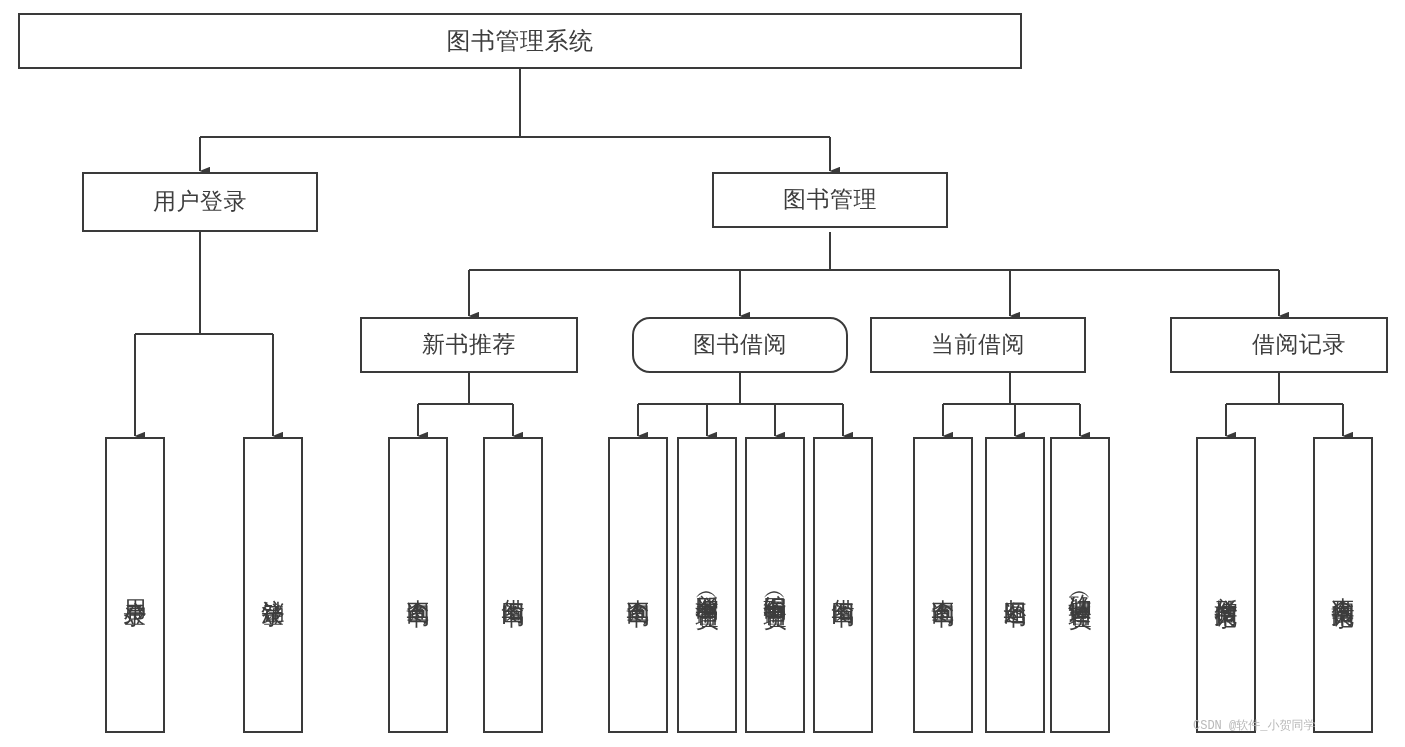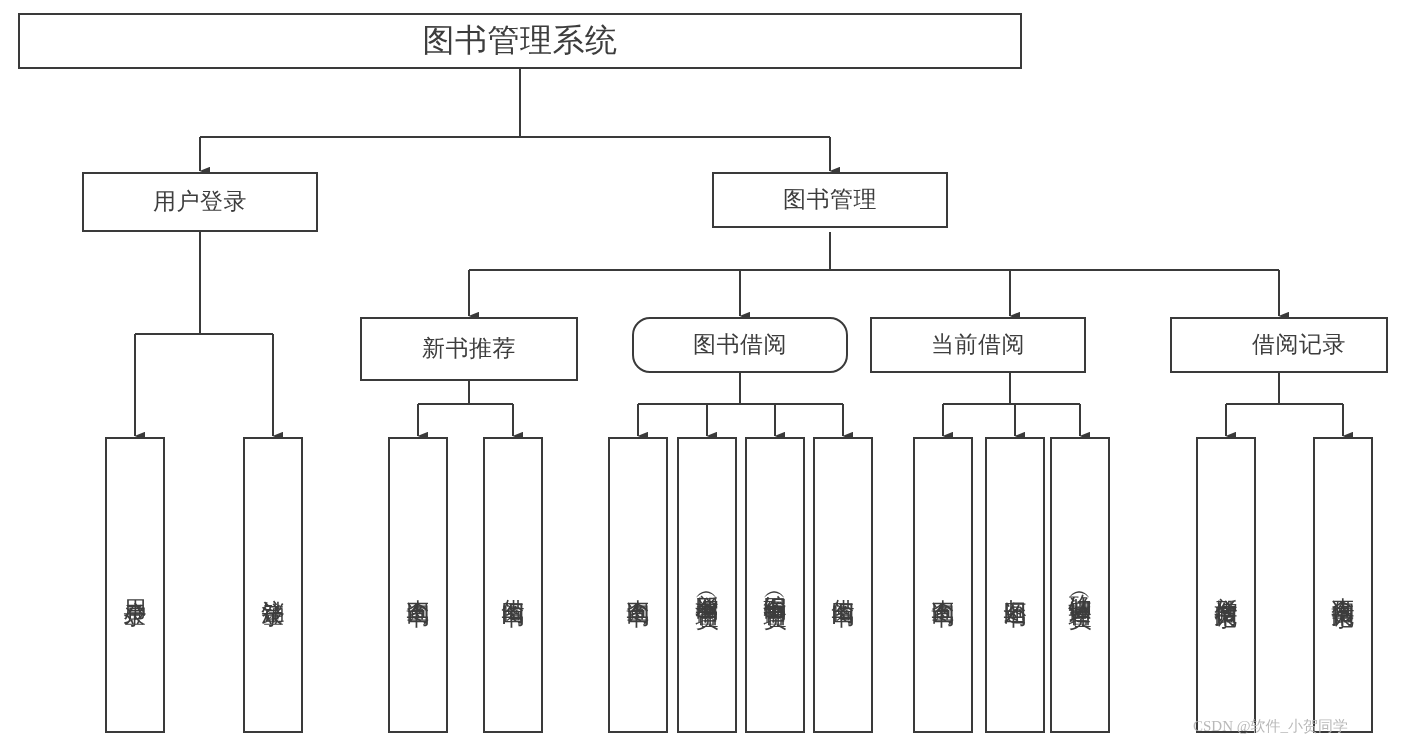--- a/index.html
+++ b/index.html
@@ -49,27 +49,27 @@
     writing-mode: horizontal-tb;
   }
   .node-box.vertical .node-label {
     font-size: 23px;
     writing-mode: vertical-rl;
     text-orientation: upright;
     letter-spacing: 2px;
     line-height: 1;
   }
   .node-box.root .node-label {
-    font-size: 32px;
+    font-size: 24px;
   }
   .watermark {
     position: absolute;
     color: #b9b9b9;
-    font-size: 15px;
-    font-family: Liberation Serif, serif;
+    font-size: 12px;
+    font-family: Liberation Mono, monospace;
     white-space: nowrap;
     user-select: none;
     pointer-events: none;
   }
 </style>
 </head>
 <body>
 
 <div id="diagram-root">
   <svg id="tree-svg" xmlns="http://www.w3.org/2000/svg">
@@ -117,21 +117,21 @@
   <div id="nodes-layer">
       <div class="node-box horizontal root" style="left: 18px; top: 13px; width: 1004px; height: 56px;">
         <span class="node-label">图书管理系统</span>
       </div>
       <div class="node-box horizontal" style="left: 82px; top: 172px; width: 236px; height: 60px;">
         <span class="node-label">用户登录</span>
       </div>
       <div class="node-box horizontal" style="left: 712px; top: 172px; width: 236px; height: 56px;">
         <span class="node-label">图书管理</span>
       </div>
-      <div class="node-box horizontal" style="left: 360px; top: 317px; width: 218px; height: 64px;">
+      <div class="node-box horizontal" style="left: 360px; top: 317px; width: 218px; height: 56px;">
         <span class="node-label">新书推荐</span>
       </div>
       <div class="node-box horizontal" style="left: 632px; top: 317px; width: 216px; height: 56px; border-radius: 18px;">
         <span class="node-label">图书借阅</span>
       </div>
       <div class="node-box horizontal" style="left: 870px; top: 317px; width: 216px; height: 56px;">
         <span class="node-label">当前借阅</span>
       </div>
       <div class="node-box horizontal" style="left: 1170px; top: 317px; width: 218px; height: 56px; padding-left: 40px;">
         <span class="node-label">借阅记录</span>

